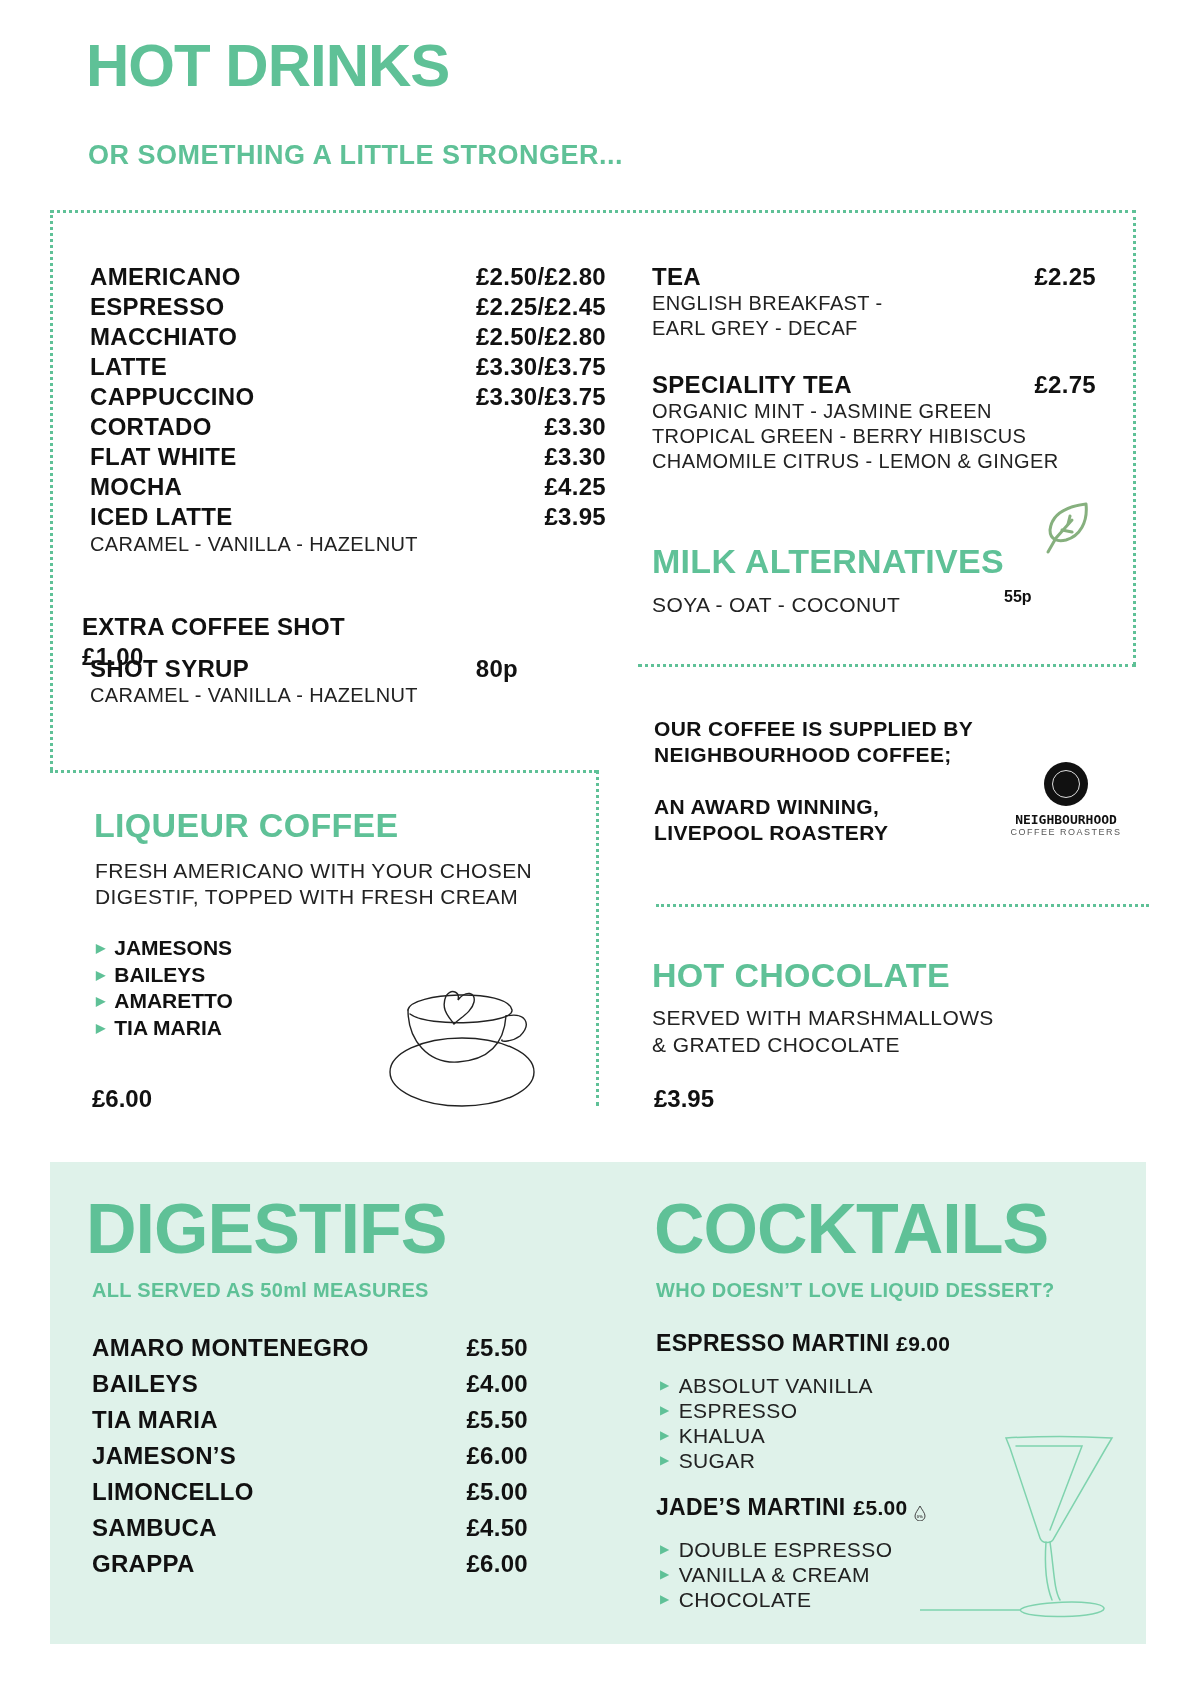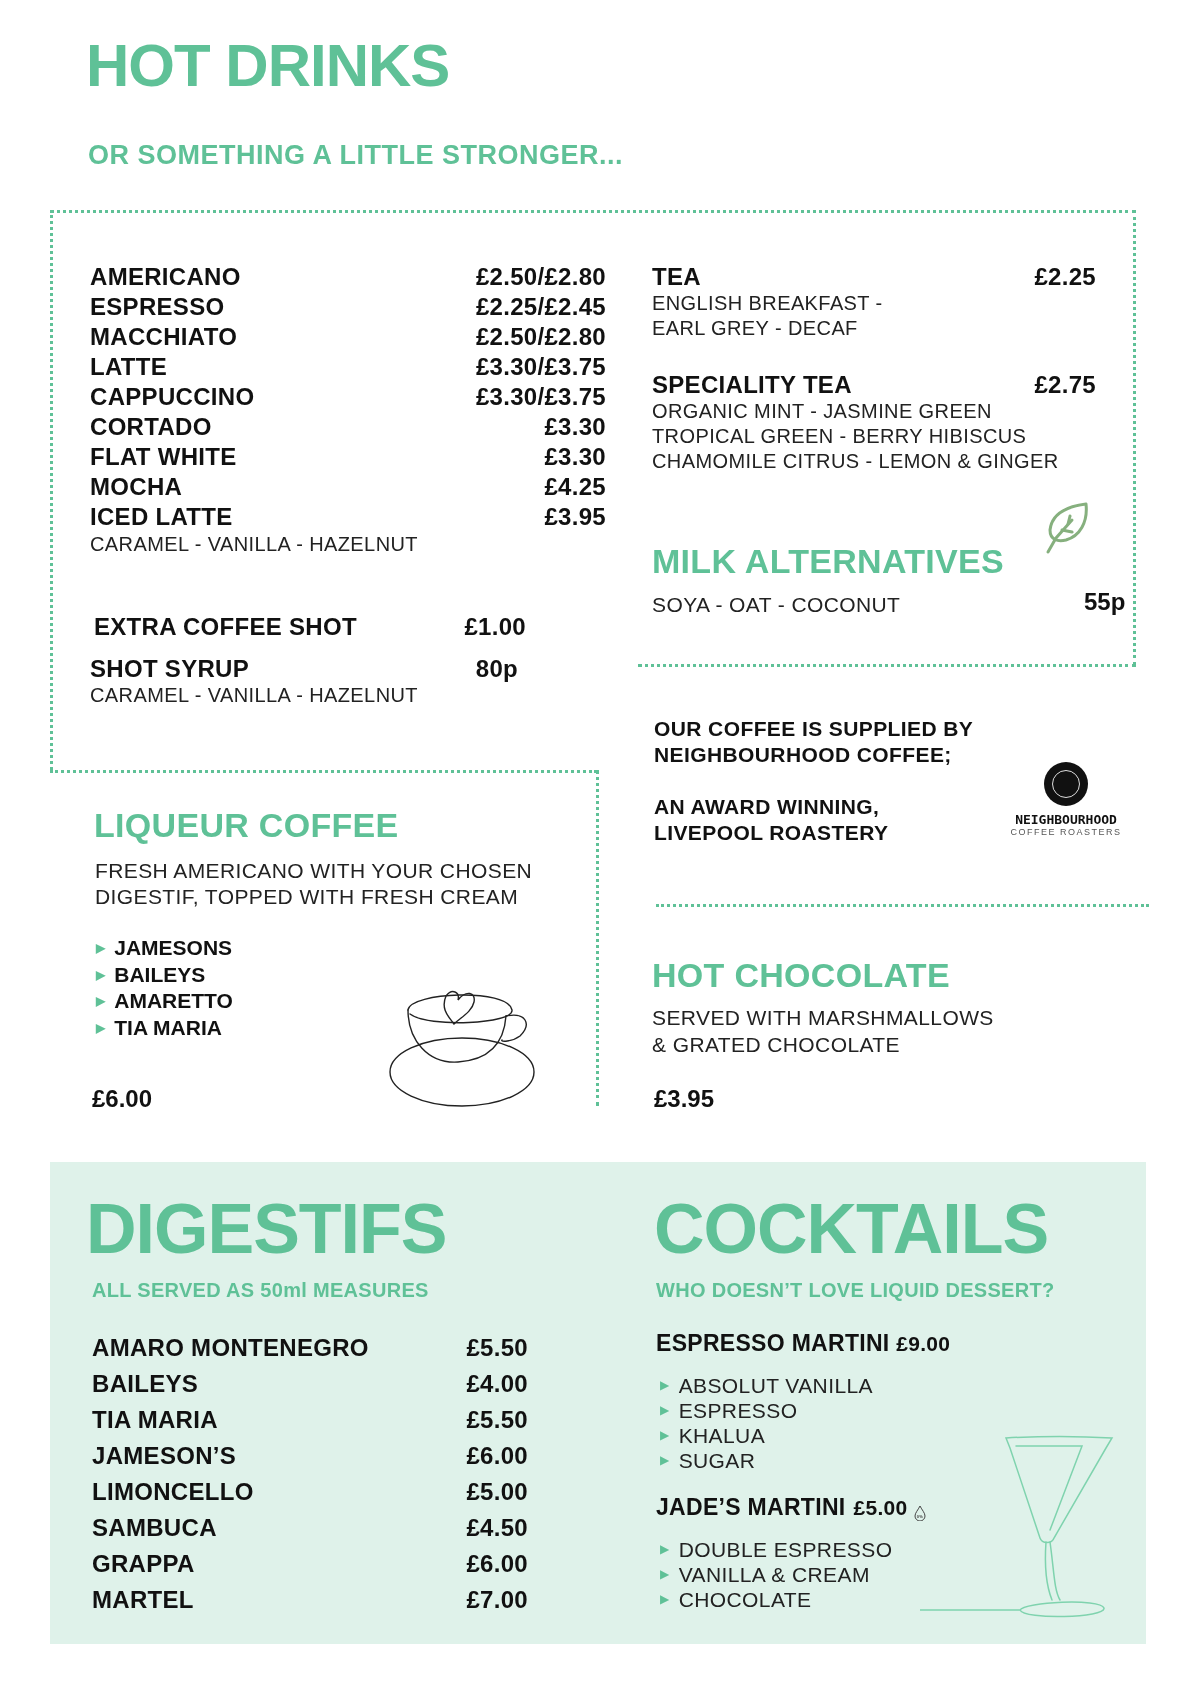--- a/index.html
+++ b/index.html
@@ -66,21 +66,21 @@
       <span>MOCHA</span>
       <span>£4.25</span>
     </div>
   <div class="row" style="position:relative;">
       <span>ICED LATTE</span>
       <span>£3.95</span>
     </div>
   <div class="light">CARAMEL - VANILLA - HAZELNUT</div>
 </div>
 
-<div class="row" style="left:94px;top:612px;width:432px;">
+<div class="row" style="left:82px;top:612px;width:432px;flex-direction:column;">
     <span>EXTRA COFFEE SHOT</span>
     <span>£1.00</span>
   </div>
 <div class="row" style="left:90px;top:654px;width:428px;">
     <span>SHOT SYRUP</span>
     <span>80p</span>
   </div>
 <div class="abs light" style="left:90px;top:683px;">CARAMEL - VANILLA - HAZELNUT</div>
 
 <div class="row" style="left:652px;top:262px;width:444px;">
@@ -105,21 +105,21 @@
 <div class="abs" style="left:1042px;top:500px;width:50px;height:56px;">
   <svg width="50" height="56" viewBox="0 0 50 56" fill="none" stroke="#86b07e" stroke-width="3" stroke-linecap="round" stroke-linejoin="round">
     <path d="M44 4 C28 6 10 12 8 30 C8 40 16 42 24 40 C38 36 46 22 44 4 Z"></path>
     <path d="M6 52 L14 38 L30 20"></path>
     <path d="M20 30 L30 32"></path>
     <path d="M26 24 L28 16"></path>
   </svg>
 </div>
 <div class="abs sec-head" style="left:652px;top:542px;">MILK ALTERNATIVES</div>
 <div class="abs light" style="left:652px;top:592px;font-size:21px;">SOYA - OAT - COCONUT</div>
-<div class="abs b" style="left:1084px;top:588px;font-size:24px;">55p</div>
+<div class="abs b" style="left:1004px;top:588px;font-size:16px;">55p</div>
 
 <div class="abs b" style="left:654px;top:716px;font-size:21px;line-height:26px;letter-spacing:0.4px;">
   <div>OUR COFFEE IS SUPPLIED BY</div>
   <div>NEIGHBOURHOOD COFFEE;</div>
   <div style="height:26px;"></div>
   <div>AN AWARD WINNING,</div>
   <div>LIVEPOOL ROASTERY</div>
 </div>
 <div class="abs" style="left:1010px;top:762px;width:112px;text-align:center;">
   <div style="width:44px;height:44px;border-radius:50%;background:#111;margin:0 auto;position:relative;">
@@ -196,24 +196,20 @@
       <span>£5.00</span>
     </div>
   <div class="row" style="position:relative;line-height:36px;">
       <span>SAMBUCA</span>
       <span>£4.50</span>
     </div>
   <div class="row" style="position:relative;line-height:36px;">
       <span>GRAPPA</span>
       <span>£6.00</span>
     </div>
-  <div class="row" style="position:relative;line-height:36px;">
-      <span>MARTEL</span>
-      <span>£7.00</span>
-    </div>
 </div>
 
 <div class="abs title-xl" style="left:654px;top:1194px;font-size:70px;">COCKTAILS</div>
 <div class="abs" style="left:656px;top:1279px;font-size:20px;font-weight:bold;color:#5fc197;letter-spacing:0.3px;">WHO DOESN’T LOVE LIQUID DESSERT?</div>
 
 <div class="abs b" style="left:656px;top:1330px;font-size:23px;letter-spacing:0.3px;">
   <span>ESPRESSO MARTINI</span>
   <span style="font-size:21px;">£9.00</span>
 </div>
 <ul class="abs bullet-list light" style="left:660px;top:1373px;font-size:21px;">

